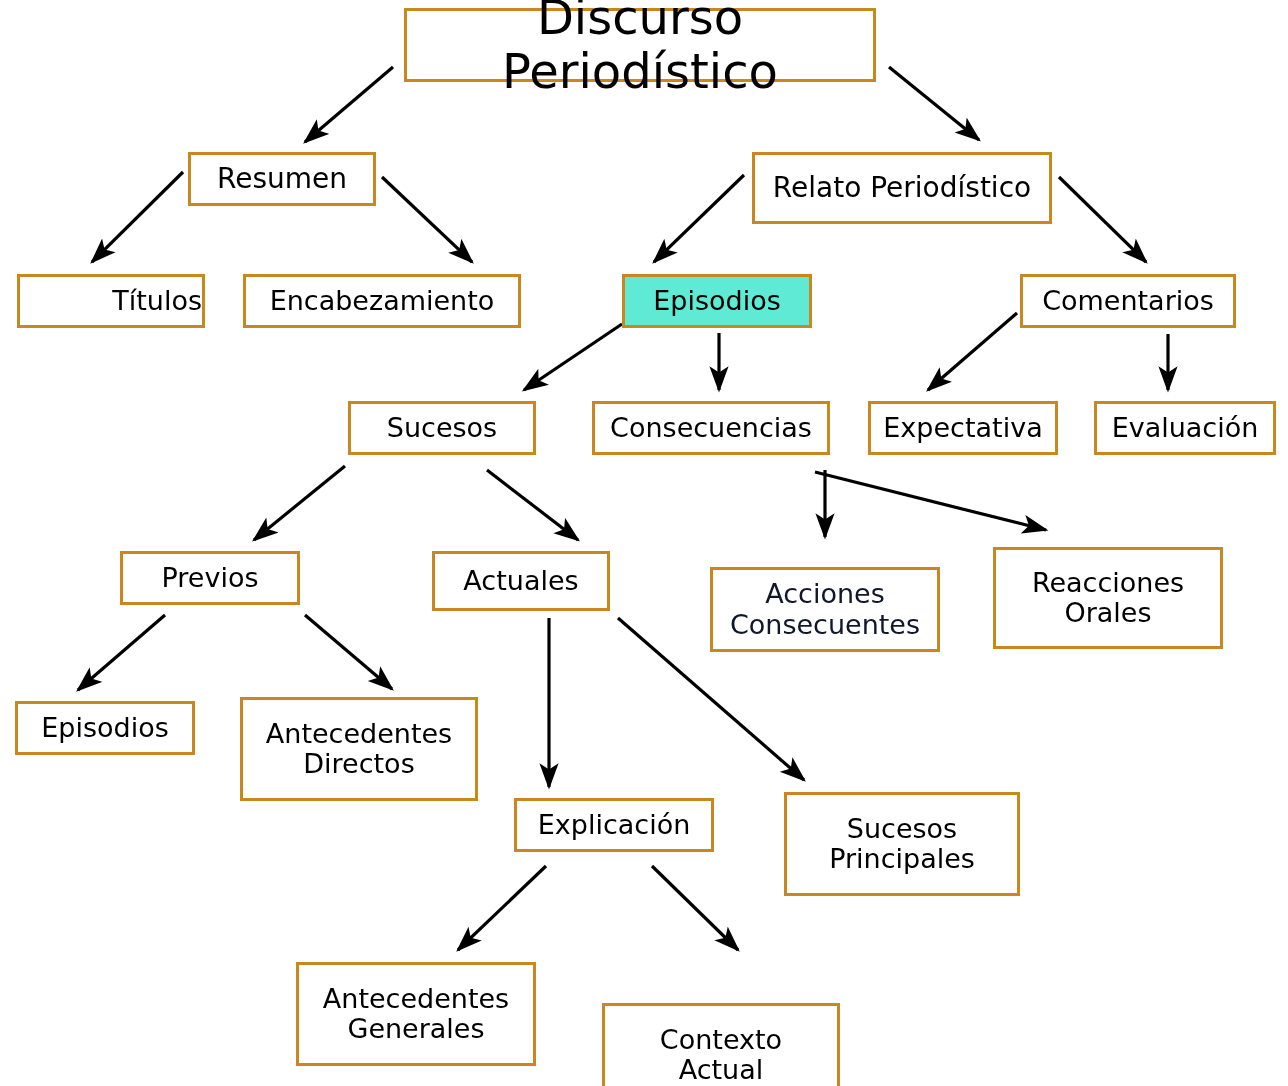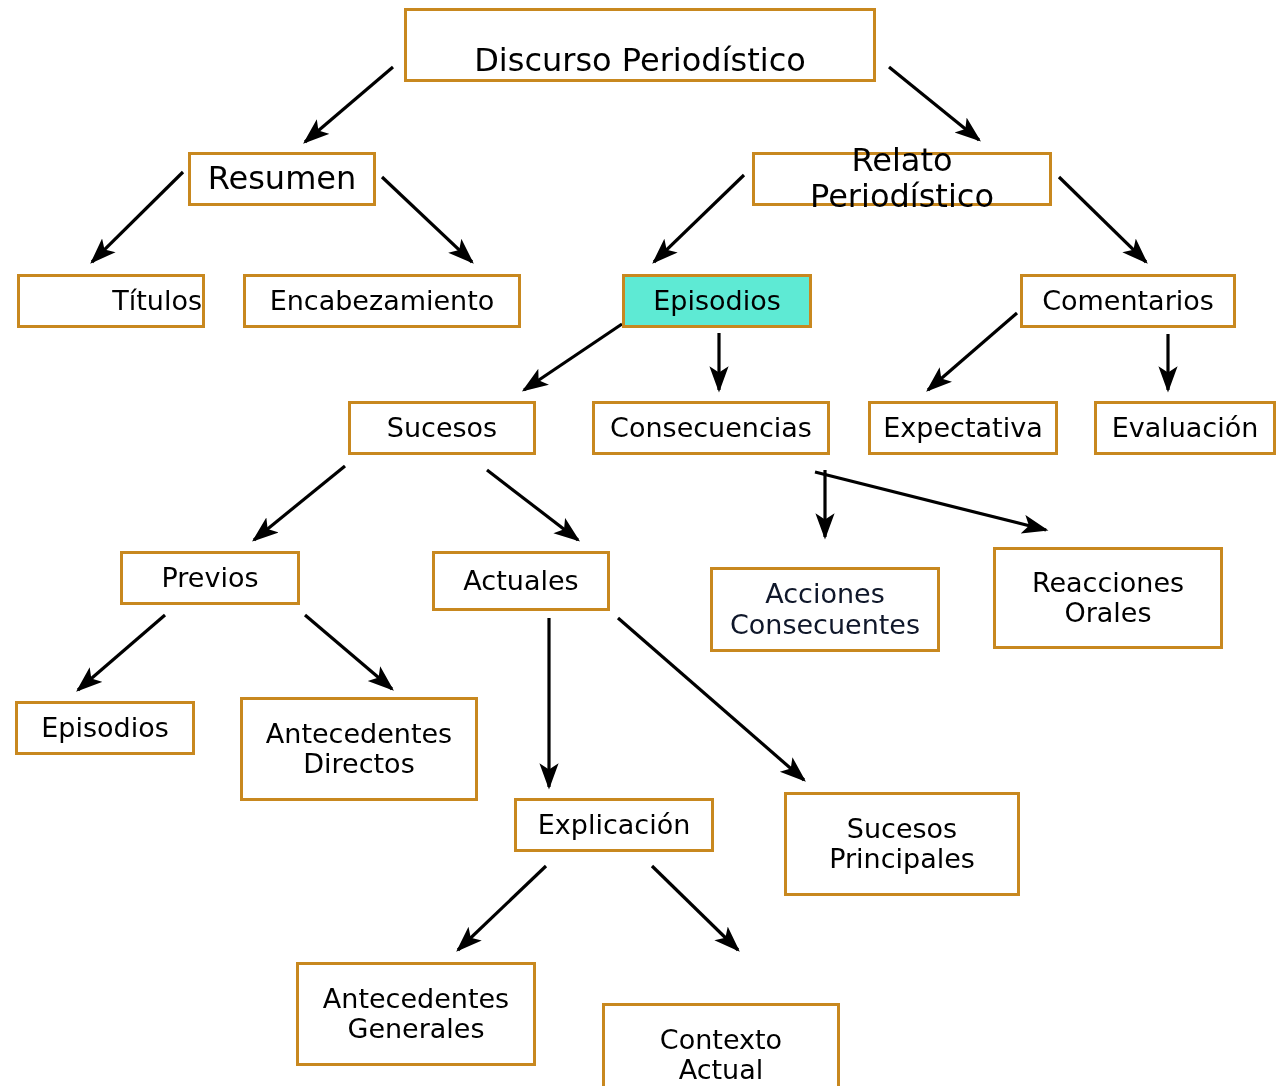--- a/index.html
+++ b/index.html
@@ -35,25 +35,24 @@
     justify-content: center;
     text-align: center;
     color: #000000;
     font-family: "DejaVu Sans", sans-serif;
     line-height: 1.12;
     white-space: pre-line;
     z-index: 2;
   }
   .node.root {
     border-width: 3px;
-    font-size: 32px;
+    font-size: 48px;
     letter-spacing: 0px;
-    align-items: flex-end;
   }
-  .node.lvl1 { font-size: 32px; }
+  .node.lvl1 { font-size: 28px; }
   .node.lvl2 { font-size: 27px; }
 </style>
 </head>
 <body>
 
 <div id="diagram">
   <svg id="edges" viewBox="0 0 1288 1086" xmlns="http://www.w3.org/2000/svg">
     <defs>
       <marker id="arrowhead" markerWidth="9" markerHeight="9" refX="7.4" refY="3.1" orient="auto" markerUnits="strokeWidth">
         <path d="M0,0.1 L8.2,3.1 L0,6.1 L1.9,3.1 Z" fill="#000000"></path>
@@ -78,21 +77,21 @@
         <line x1="305" y1="615" x2="392" y2="689" stroke="#000000" stroke-width="3.2" marker-end="url(#arrowhead)"></line>
         <line x1="549" y1="618" x2="549" y2="787" stroke="#000000" stroke-width="3.2" marker-end="url(#arrowhead)"></line>
         <line x1="618" y1="618" x2="804" y2="780" stroke="#000000" stroke-width="3.2" marker-end="url(#arrowhead)"></line>
         <line x1="546" y1="866" x2="458" y2="950" stroke="#000000" stroke-width="3.2" marker-end="url(#arrowhead)"></line>
         <line x1="652" y1="866" x2="738" y2="950" stroke="#000000" stroke-width="3.2" marker-end="url(#arrowhead)"></line>
       </g>
   </svg>
   <div id="node-layer">
       <div class="node root" style="left: 404px; top: 8px; width: 472px; height: 74px; border-color: rgb(200, 136, 31); background: rgb(255, 255, 255); color: rgb(0, 0, 0);"><span>Discurso Periodístico</span></div>
       <div class="node lvl1" style="left: 188px; top: 152px; width: 188px; height: 54px; border-color: rgb(200, 136, 31); background: rgb(255, 255, 255); color: rgb(0, 0, 0);"><span>Resumen</span></div>
-      <div class="node lvl1" style="left: 752px; top: 152px; width: 300px; height: 54px; border-color: rgb(200, 136, 31); background: rgb(255, 255, 255); color: rgb(0, 0, 0);"><span>Relato Periodístico</span></div>
+      <div class="node lvl1" style="left: 752px; top: 152px; width: 300px; height: 72px; border-color: rgb(200, 136, 31); background: rgb(255, 255, 255); color: rgb(0, 0, 0);"><span>Relato Periodístico</span></div>
       <div class="node lvl2" style="left: 17px; top: 274px; width: 188px; height: 54px; border-color: rgb(200, 136, 31); background: rgb(255, 255, 255); color: rgb(0, 0, 0); justify-content: flex-end;"><span>Títulos</span></div>
       <div class="node lvl2" style="left: 243px; top: 274px; width: 278px; height: 54px; border-color: rgb(200, 136, 31); background: rgb(255, 255, 255); color: rgb(0, 0, 0);"><span>Encabezamiento</span></div>
       <div class="node lvl2" style="left: 622px; top: 274px; width: 190px; height: 54px; border-color: rgb(200, 136, 31); background: #5eead4; color: rgb(0, 0, 0);"><span>Episodios</span></div>
       <div class="node lvl2" style="left: 1020px; top: 274px; width: 216px; height: 54px; border-color: rgb(200, 136, 31); background: rgb(255, 255, 255); color: rgb(0, 0, 0);"><span>Comentarios</span></div>
       <div class="node lvl2" style="left: 348px; top: 401px; width: 188px; height: 54px; border-color: rgb(200, 136, 31); background: rgb(255, 255, 255); color: rgb(0, 0, 0);"><span>Sucesos</span></div>
       <div class="node lvl2" style="left: 592px; top: 401px; width: 238px; height: 54px; border-color: rgb(200, 136, 31); background: rgb(255, 255, 255); color: rgb(0, 0, 0);"><span>Consecuencias</span></div>
       <div class="node lvl2" style="left: 868px; top: 401px; width: 190px; height: 54px; border-color: rgb(200, 136, 31); background: rgb(255, 255, 255); color: rgb(0, 0, 0);"><span>Expectativa</span></div>
       <div class="node lvl2" style="left: 1094px; top: 401px; width: 182px; height: 54px; border-color: rgb(200, 136, 31); background: rgb(255, 255, 255); color: rgb(0, 0, 0);"><span>Evaluación</span></div>
       <div class="node lvl2" style="left: 120px; top: 551px; width: 180px; height: 54px; border-color: rgb(200, 136, 31); background: rgb(255, 255, 255); color: rgb(0, 0, 0);"><span>Previos</span></div>
       <div class="node lvl2" style="left: 432px; top: 551px; width: 178px; height: 60px; border-color: rgb(200, 136, 31); background: rgb(255, 255, 255); color: rgb(0, 0, 0);"><span>Actuales</span></div>

